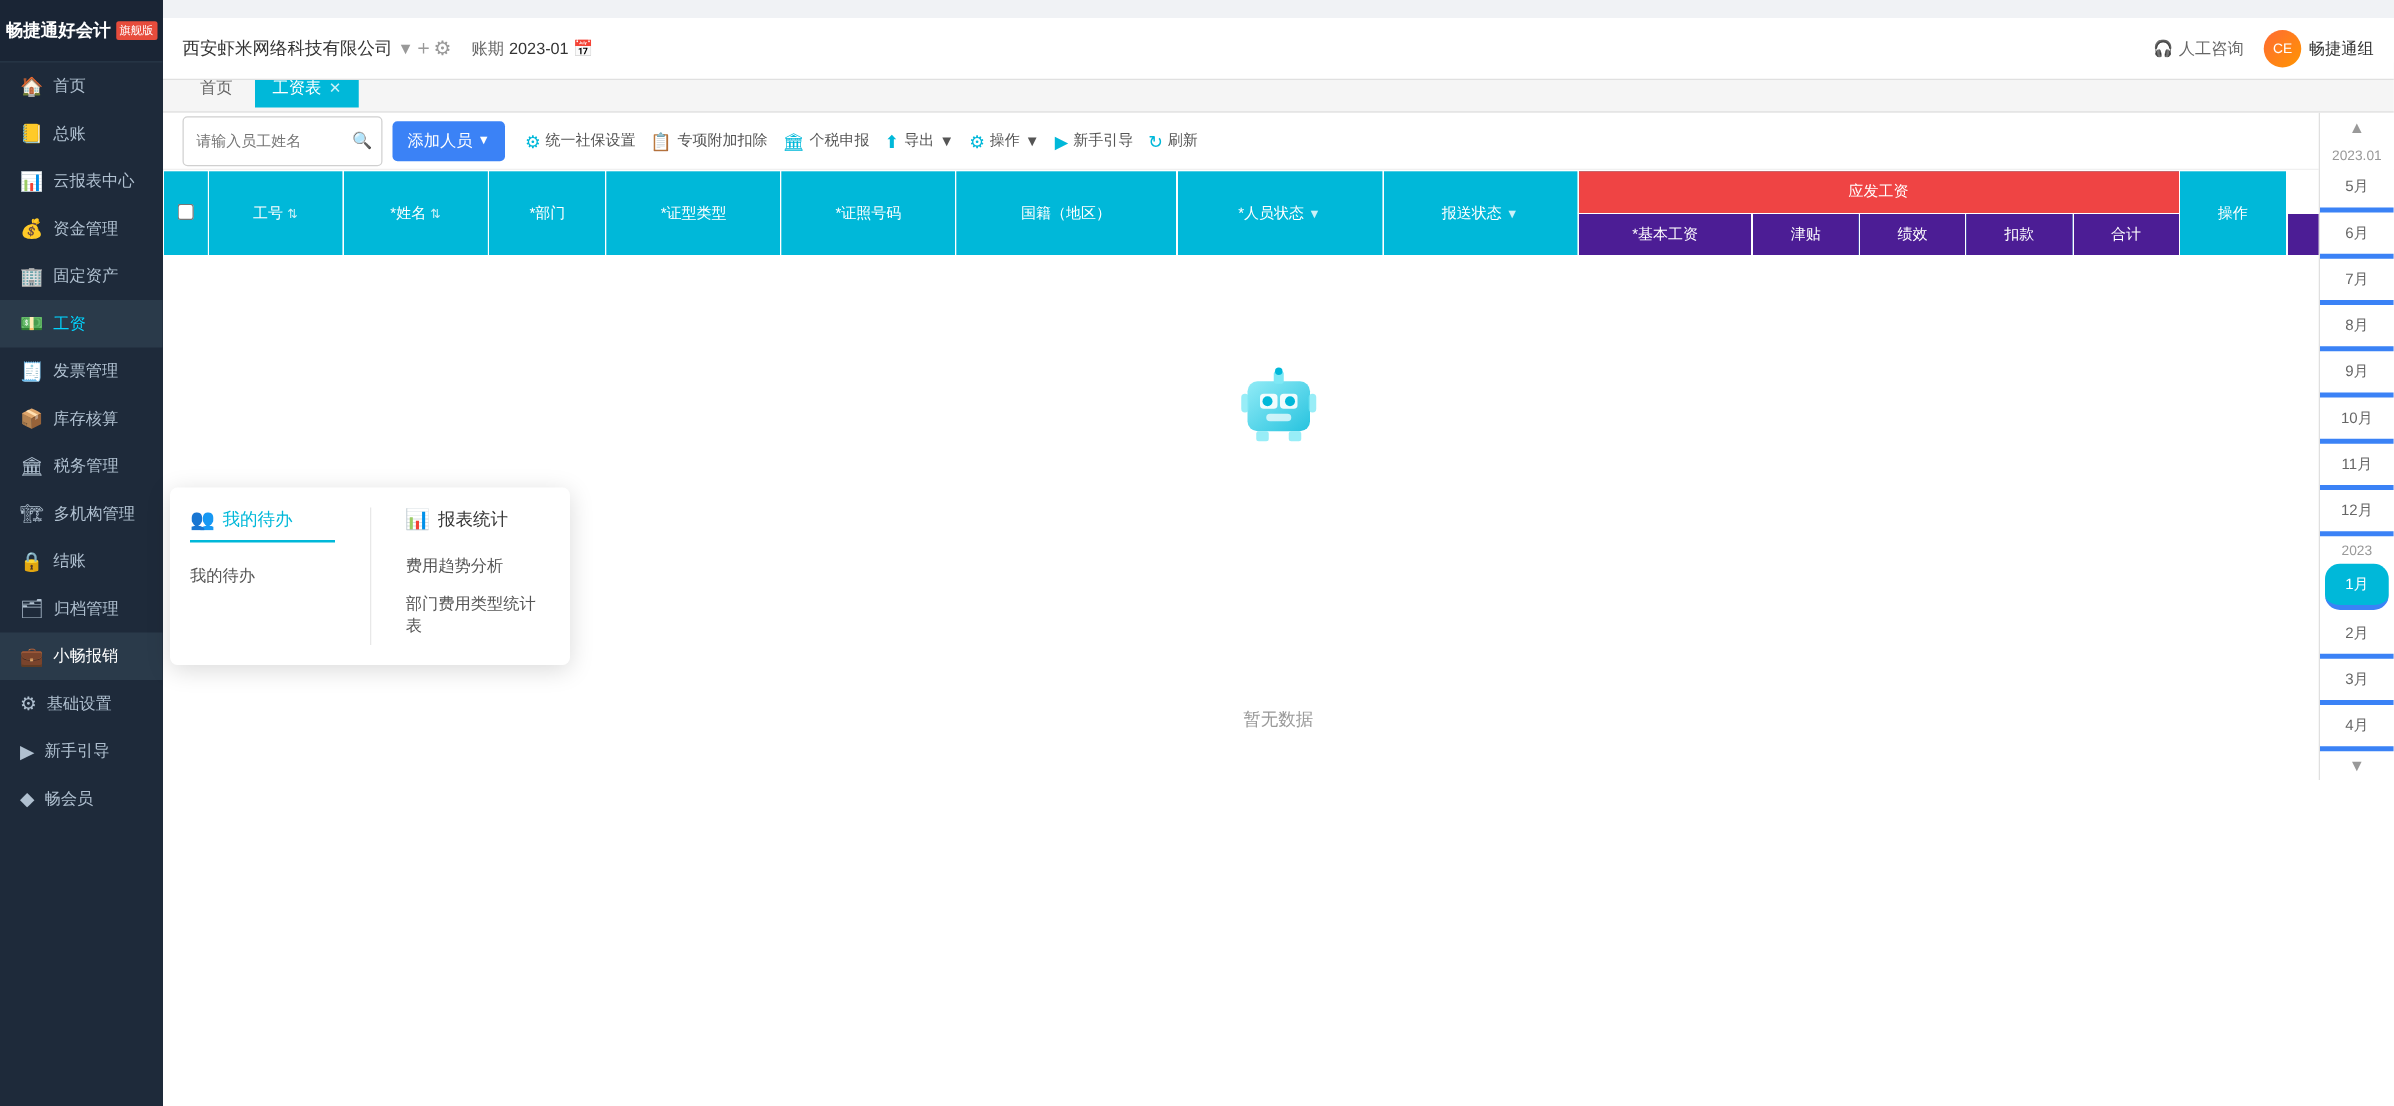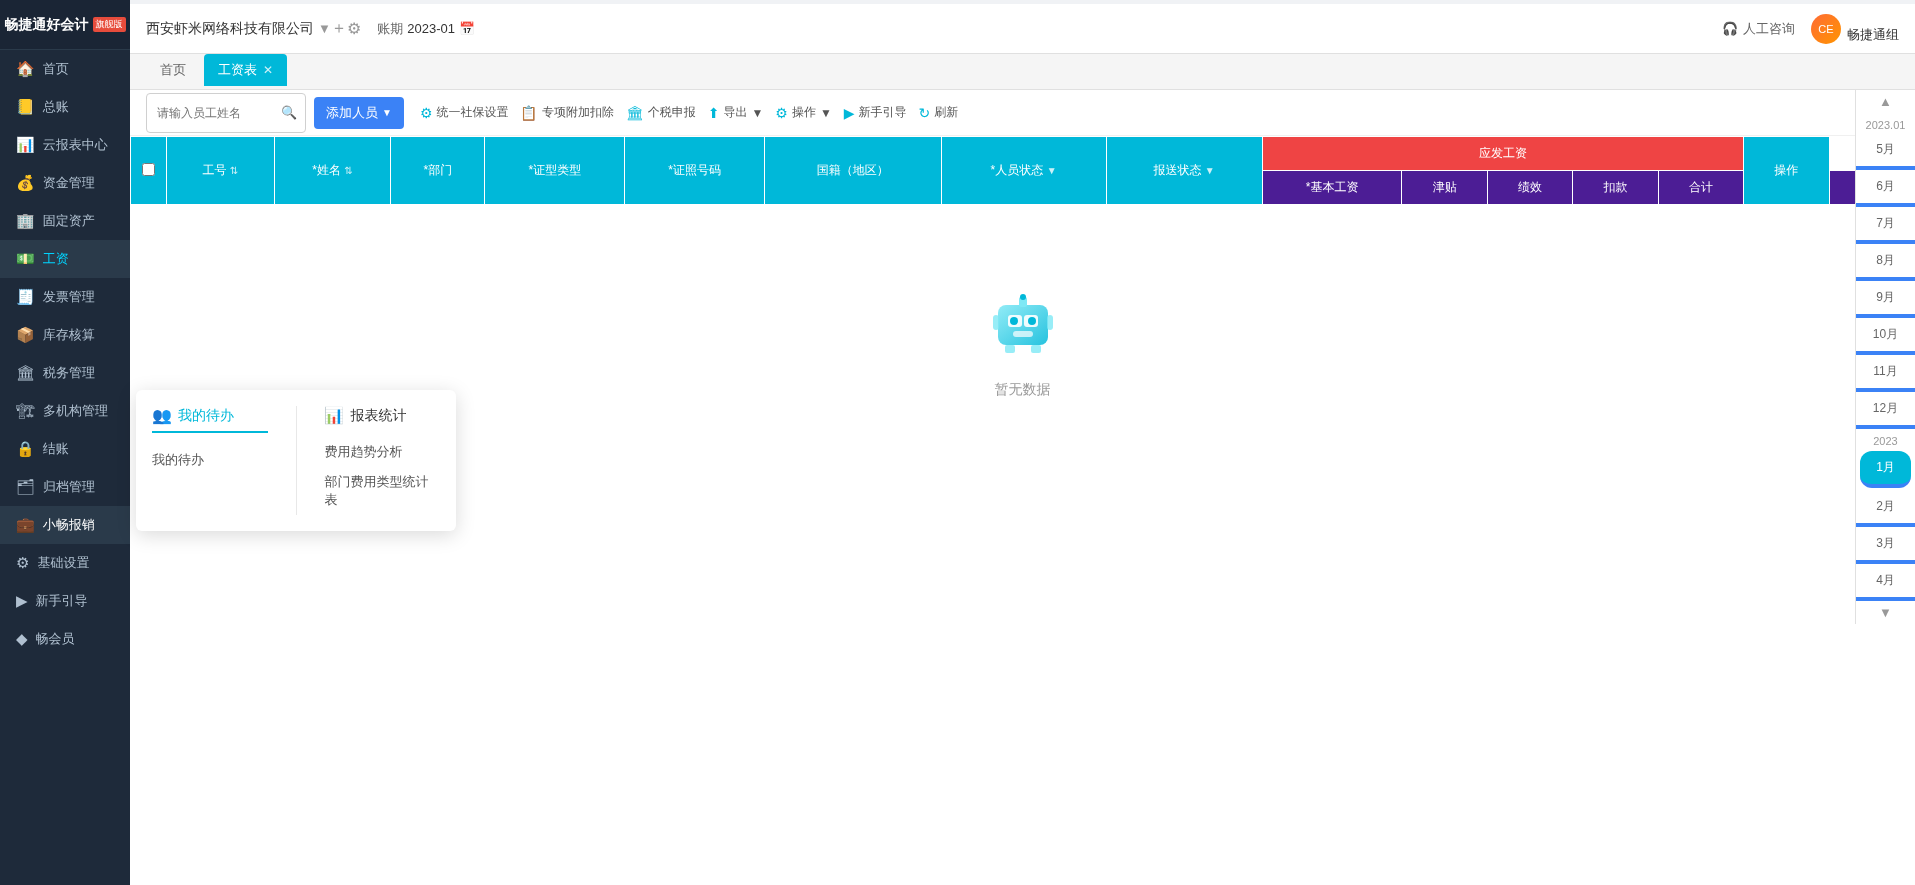--- a/index.html
+++ b/index.html
@@ -20,34 +20,34 @@
     .sidebar-item {
       display: flex; align-items: center; padding: 10px 16px; cursor: pointer; transition: background 0.2s;
       color: #b0c0d0; font-size: 13px;
     }
     .sidebar-item:hover, .sidebar-item.active { background: #2a3a4a; color: #fff; }
     .sidebar-item .s-icon { margin-right: 8px; font-size: 15px; }
     .sidebar-item.active-highlight { background: #2a3a4a; color: #00d4ff; }
 
     
     .topbar {
-      position: fixed; left: 130px; top: 4px; right: 0; height: 50px;
+      position: fixed; left: 130px; top: 14px; right: 0; height: 50px;
       background: #fff; display: flex; align-items: center; padding: 0 16px;
       border-bottom: 1px solid #e0e0e0; z-index: 99;
     }
     .company-name { font-size: 14px; color: #333; font-weight: 500; }
     .company-dropdown { color: #999; margin-left: 4px; cursor: pointer; }
     .topbar-add { color: #999; cursor: pointer; font-size: 16px; }
     .topbar-settings { color: #999; cursor: pointer; font-size: 16px; }
     .period-label { margin-left: 16px; color: #666; font-size: 13px; }
     .period-value { color: #333; font-weight: 500; margin-left: 4px; }
     .period-icon { color: #999; margin-left: 4px; cursor: pointer; }
     .topbar-right { margin-left: auto; display: flex; align-items: center; gap: 16px; }
     .service-btn { display: flex; align-items: center; gap: 4px; color: #666; cursor: pointer; font-size: 13px; }
-    .user-info { display: flex; align-items: flex-end; gap: 6px; cursor: pointer; }
+    .user-info { display: flex; align-items: center; gap: 6px; cursor: pointer; }
     .user-avatar { width: 30px; height: 30px; border-radius: 50%; background: linear-gradient(135deg, #ff6b35, #ff9500); display: flex; align-items: center; justify-content: center; color: #fff; font-size: 11px; }
     .user-name { color: #333; font-size: 13px; }
 
     
     .tabbar {
       position: fixed; left: 130px; top: 50px; right: 0; height: 40px;
       background: #f5f5f5; display: flex; align-items: center; padding: 0 16px;
       border-bottom: 1px solid #e0e0e0; z-index: 98;
     }
     .tab {
@@ -96,21 +96,21 @@
     }
     .salary-table th.sub-header { background: #4c1d95; }
     .salary-table td { padding: 8px 10px; text-align: center; border: 1px solid #e8e8e8; font-size: 12px; color: #333; }
     .th-group { background: #ef4444; }
     .checkbox-th { width: 36px; }
     .sort-icon { font-size: 10px; color: rgba(255,255,255,0.8); }
     .filter-icon { font-size: 10px; color: rgba(255,255,255,0.8); cursor: pointer; }
 
     
     .empty-state {
-      display: flex; flex-direction: column; align-items: center; justify-content: flex-start;
+      display: flex; flex-direction: column; align-items: center; justify-content: space-between;
       height: 300px; margin-top: 80px;
     }
     .empty-text { color: #999; font-size: 14px; margin-top: 16px; }
 
     
     .month-panel {
       position: fixed; right: 0; top: 90px; width: 60px; background: #fff;
       border-left: 1px solid #e0e0e0; overflow-y: auto; z-index: 97;
       display: flex; flex-direction: column;
     }

